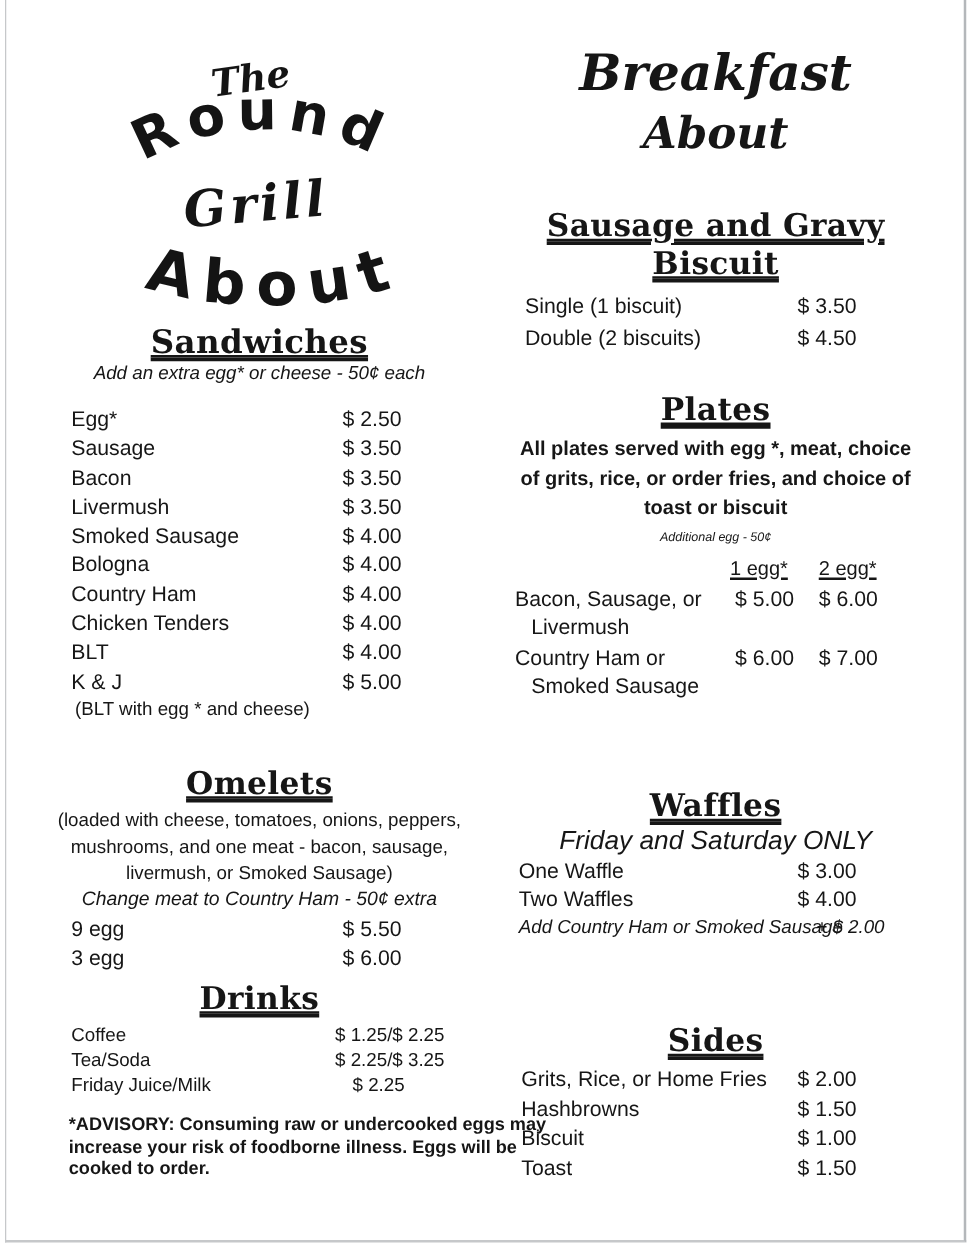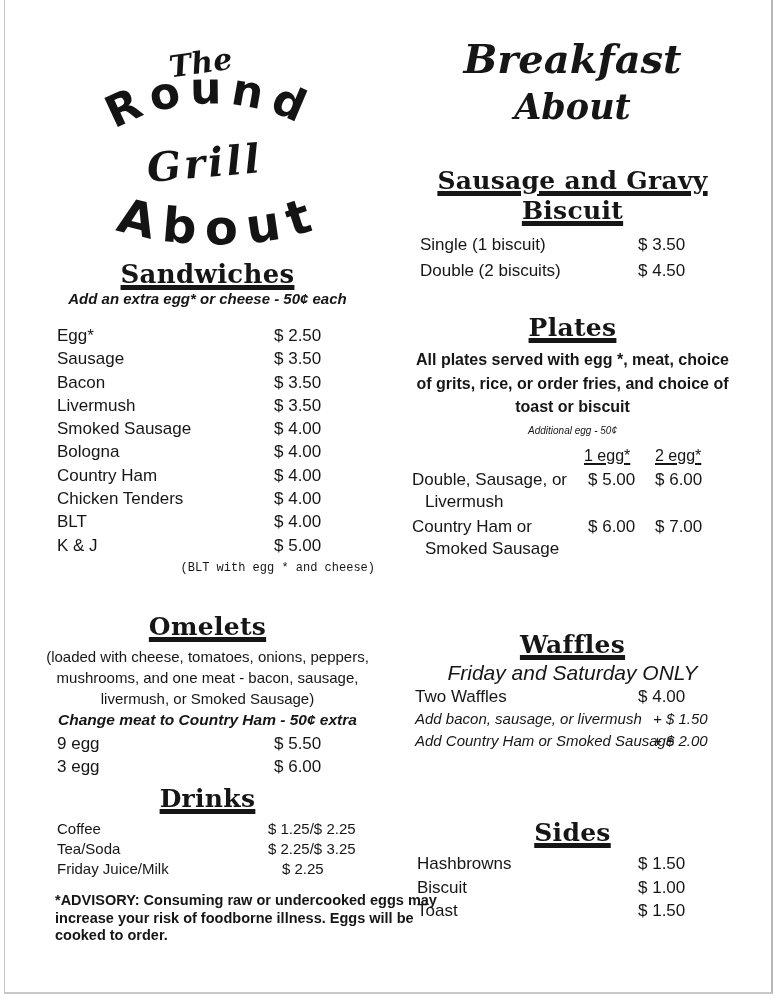--- a/index.html
+++ b/index.html
@@ -27,25 +27,25 @@
   .script{font-family:"DejaVu Serif",serif;font-style:italic;font-weight:700;}
   #title .l1{font-size:40px;line-height:50px;}
   #title .l2{font-size:35px;line-height:46px;}
 
   
   .row{position:relative;height:23.3px;line-height:23.3px;text-align:left;padding-left:17px;font-size:17px;white-space:nowrap;}
   .price{position:absolute;left:234px;top:0;}
   .rcol .price{left:238px;}
 
   .sub{font-size:15px;line-height:20px;white-space:nowrap;}
-  .it{font-style:italic;font-weight:bold;}
+  .it{font-style:italic;}
 
   
   #sandwiches .items{margin-top:15px;}
-  #sandwiches .note{font-size:12px;line-height:22px;text-align:right;padding-left:20px;font-family:Liberation Mono, monospace;}
+  #sandwiches .note{font-size:15px;line-height:22px;text-align:left;padding-left:20px;}
 
   
   #omelets .desc{font-size:15px;line-height:21px;margin-top:4px;white-space:nowrap;}
   #omelets .note{font-size:15.5px;line-height:20px;margin-top:1px;white-space:nowrap;}
   #omelets .items{margin-top:2px;}
 
   
   #drinks .row{height:20px;line-height:20px;font-size:15px;margin-top:0;}
   #drinks .items{margin-top:5px;}
   #drinks .price{left:228px;}
@@ -151,21 +151,21 @@
     <div>All plates served with egg *, meat, choice</div>
     <div>of grits, rice, or order fries, and choice of</div>
     <div>toast or biscuit</div>
   </div>
   <div class="pnote">Additional egg - 50¢</div>
   <div class="phead">
     <span class="c1">1 egg*</span>
     <span class="c2">2 egg*</span>
   </div>
   <div class="prow">
-    <span class="nl1">Double, Sausage, or</span>
+    <span class="nl1">Bacon, Sausage, or</span>
     <span class="nl2">Livermush</span>
     <span class="p1">$ 5.00</span>
     <span class="p2">$ 6.00</span>
   </div>
   <div class="prow">
     <span class="nl1">Country Ham or</span>
     <span class="nl2">Smoked Sausage</span>
     <span class="p1">$ 6.00</span>
     <span class="p2">$ 7.00</span>
   </div>
@@ -182,44 +182,42 @@
   <div class="items">
     <div class="row"><span>9 egg</span><span class="price">$ 5.50</span></div>
     <div class="row"><span>3 egg</span><span class="price">$ 6.00</span></div>
   </div>
 </div>
 
 <div id="waffles" class="sec rcol" style="top:630px;">
   <div class="hd"><span class="u">Waffles</span></div>
   <div class="note">Friday and Saturday ONLY</div>
   <div class="items">
+    <div class="row"><span>One Waffle</span><span class="price">$ 3.00</span></div>
     <div class="row"><span>Two Waffles</span><span class="price">$ 4.00</span></div>
-  </div>
-  <div class="arow">
-    <span>Add bacon, sausage, or livermush</span>
-    <span class="aprice">+ $ 1.50</span>
   </div>
   <div class="arow">
     <span>Add Country Ham or Smoked Sausage</span>
     <span class="aprice">+ $ 2.00</span>
   </div>
 </div>
 
 <div id="drinks" class="sec lcol" style="top:784px;">
   <div class="hd"><span class="u">Drinks</span></div>
   <div class="items">
     <div class="row"><span>Coffee</span><span class="price">$ 1.25/$ 2.25</span></div>
     <div class="row"><span>Tea/Soda</span><span class="price">$ 2.25/$ 3.25</span></div>
     <div class="row oj"><span>Friday Juice/Milk</span><span class="price">$ 2.25</span></div>
   </div>
 </div>
 
 <div id="sides" class="sec rcol" style="top:818px;">
   <div class="hd"><span class="u">Sides</span></div>
   <div class="items">
+    <div class="row"><span>Grits, Rice, or Home Fries</span><span class="price">$ 2.00</span></div>
     <div class="row"><span>Hashbrowns</span><span class="price">$ 1.50</span></div>
     <div class="row"><span>Biscuit</span><span class="price">$ 1.00</span></div>
     <div class="row"><span>Toast</span><span class="price">$ 1.50</span></div>
   </div>
 </div>
 
 <div id="advisory" class="sec" style="top:892px;">
   <div>*ADVISORY: Consuming raw or undercooked eggs may</div>
   <div>increase your risk of foodborne illness. Eggs will be</div>
   <div>cooked to order.</div>

